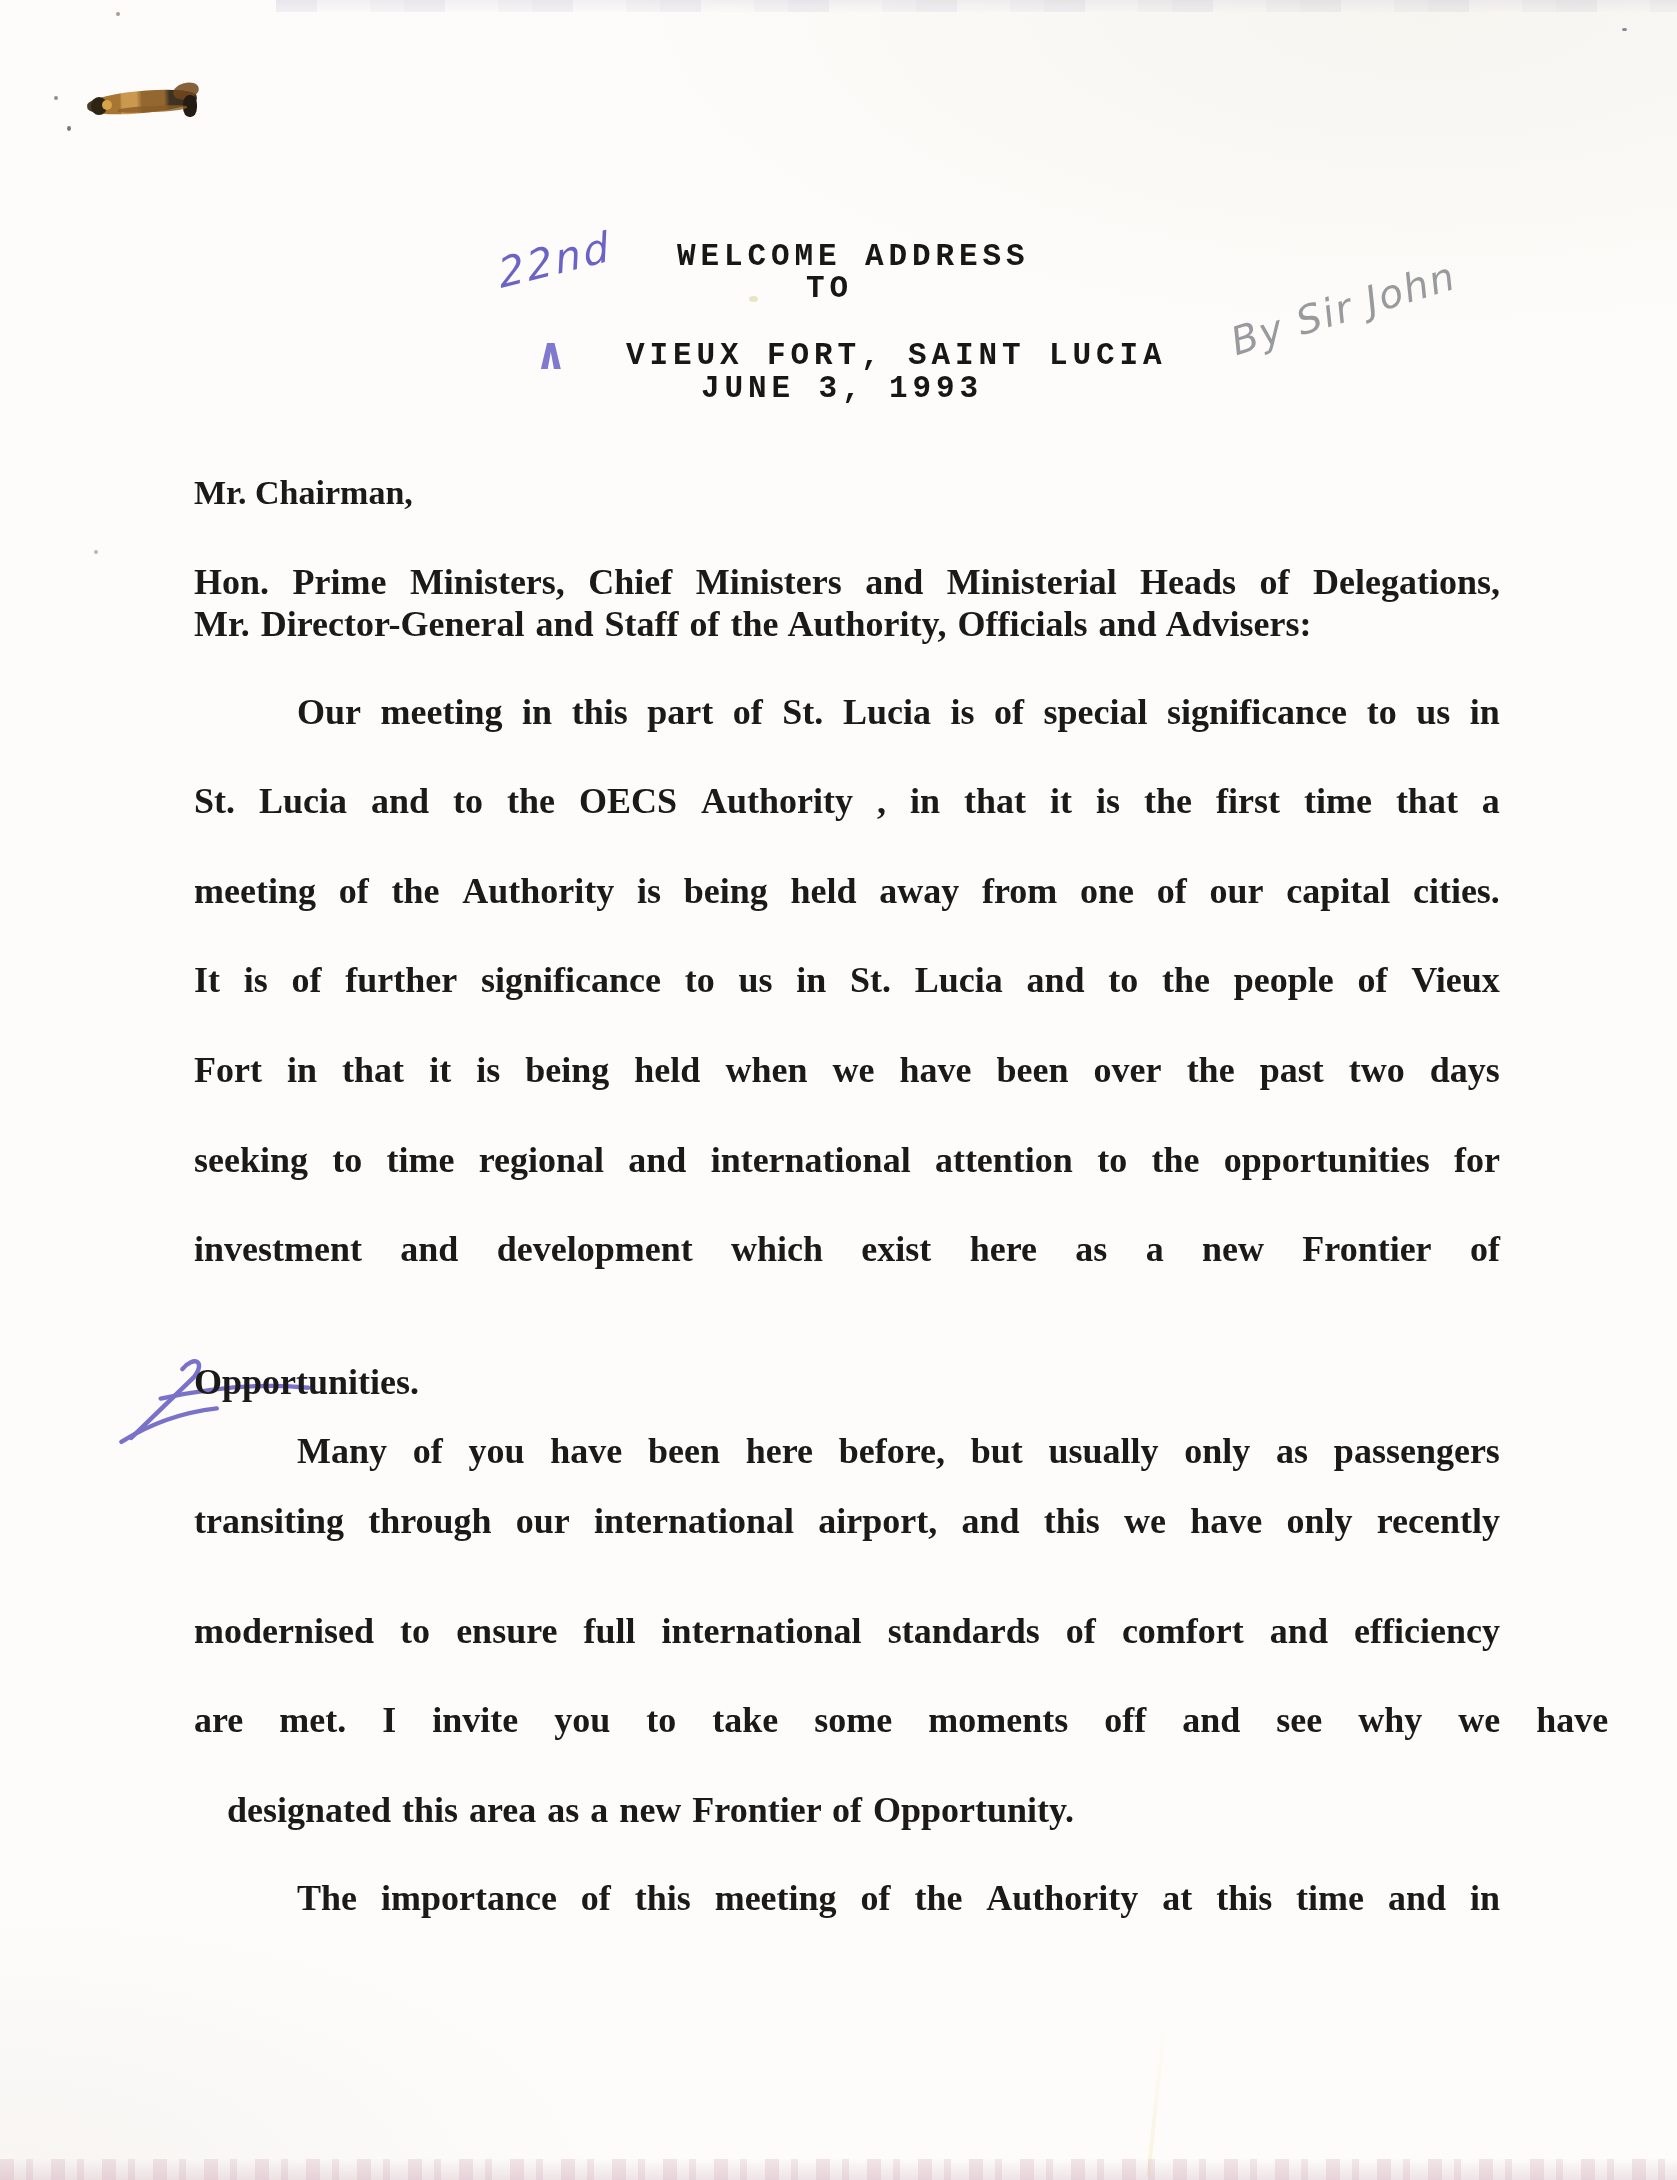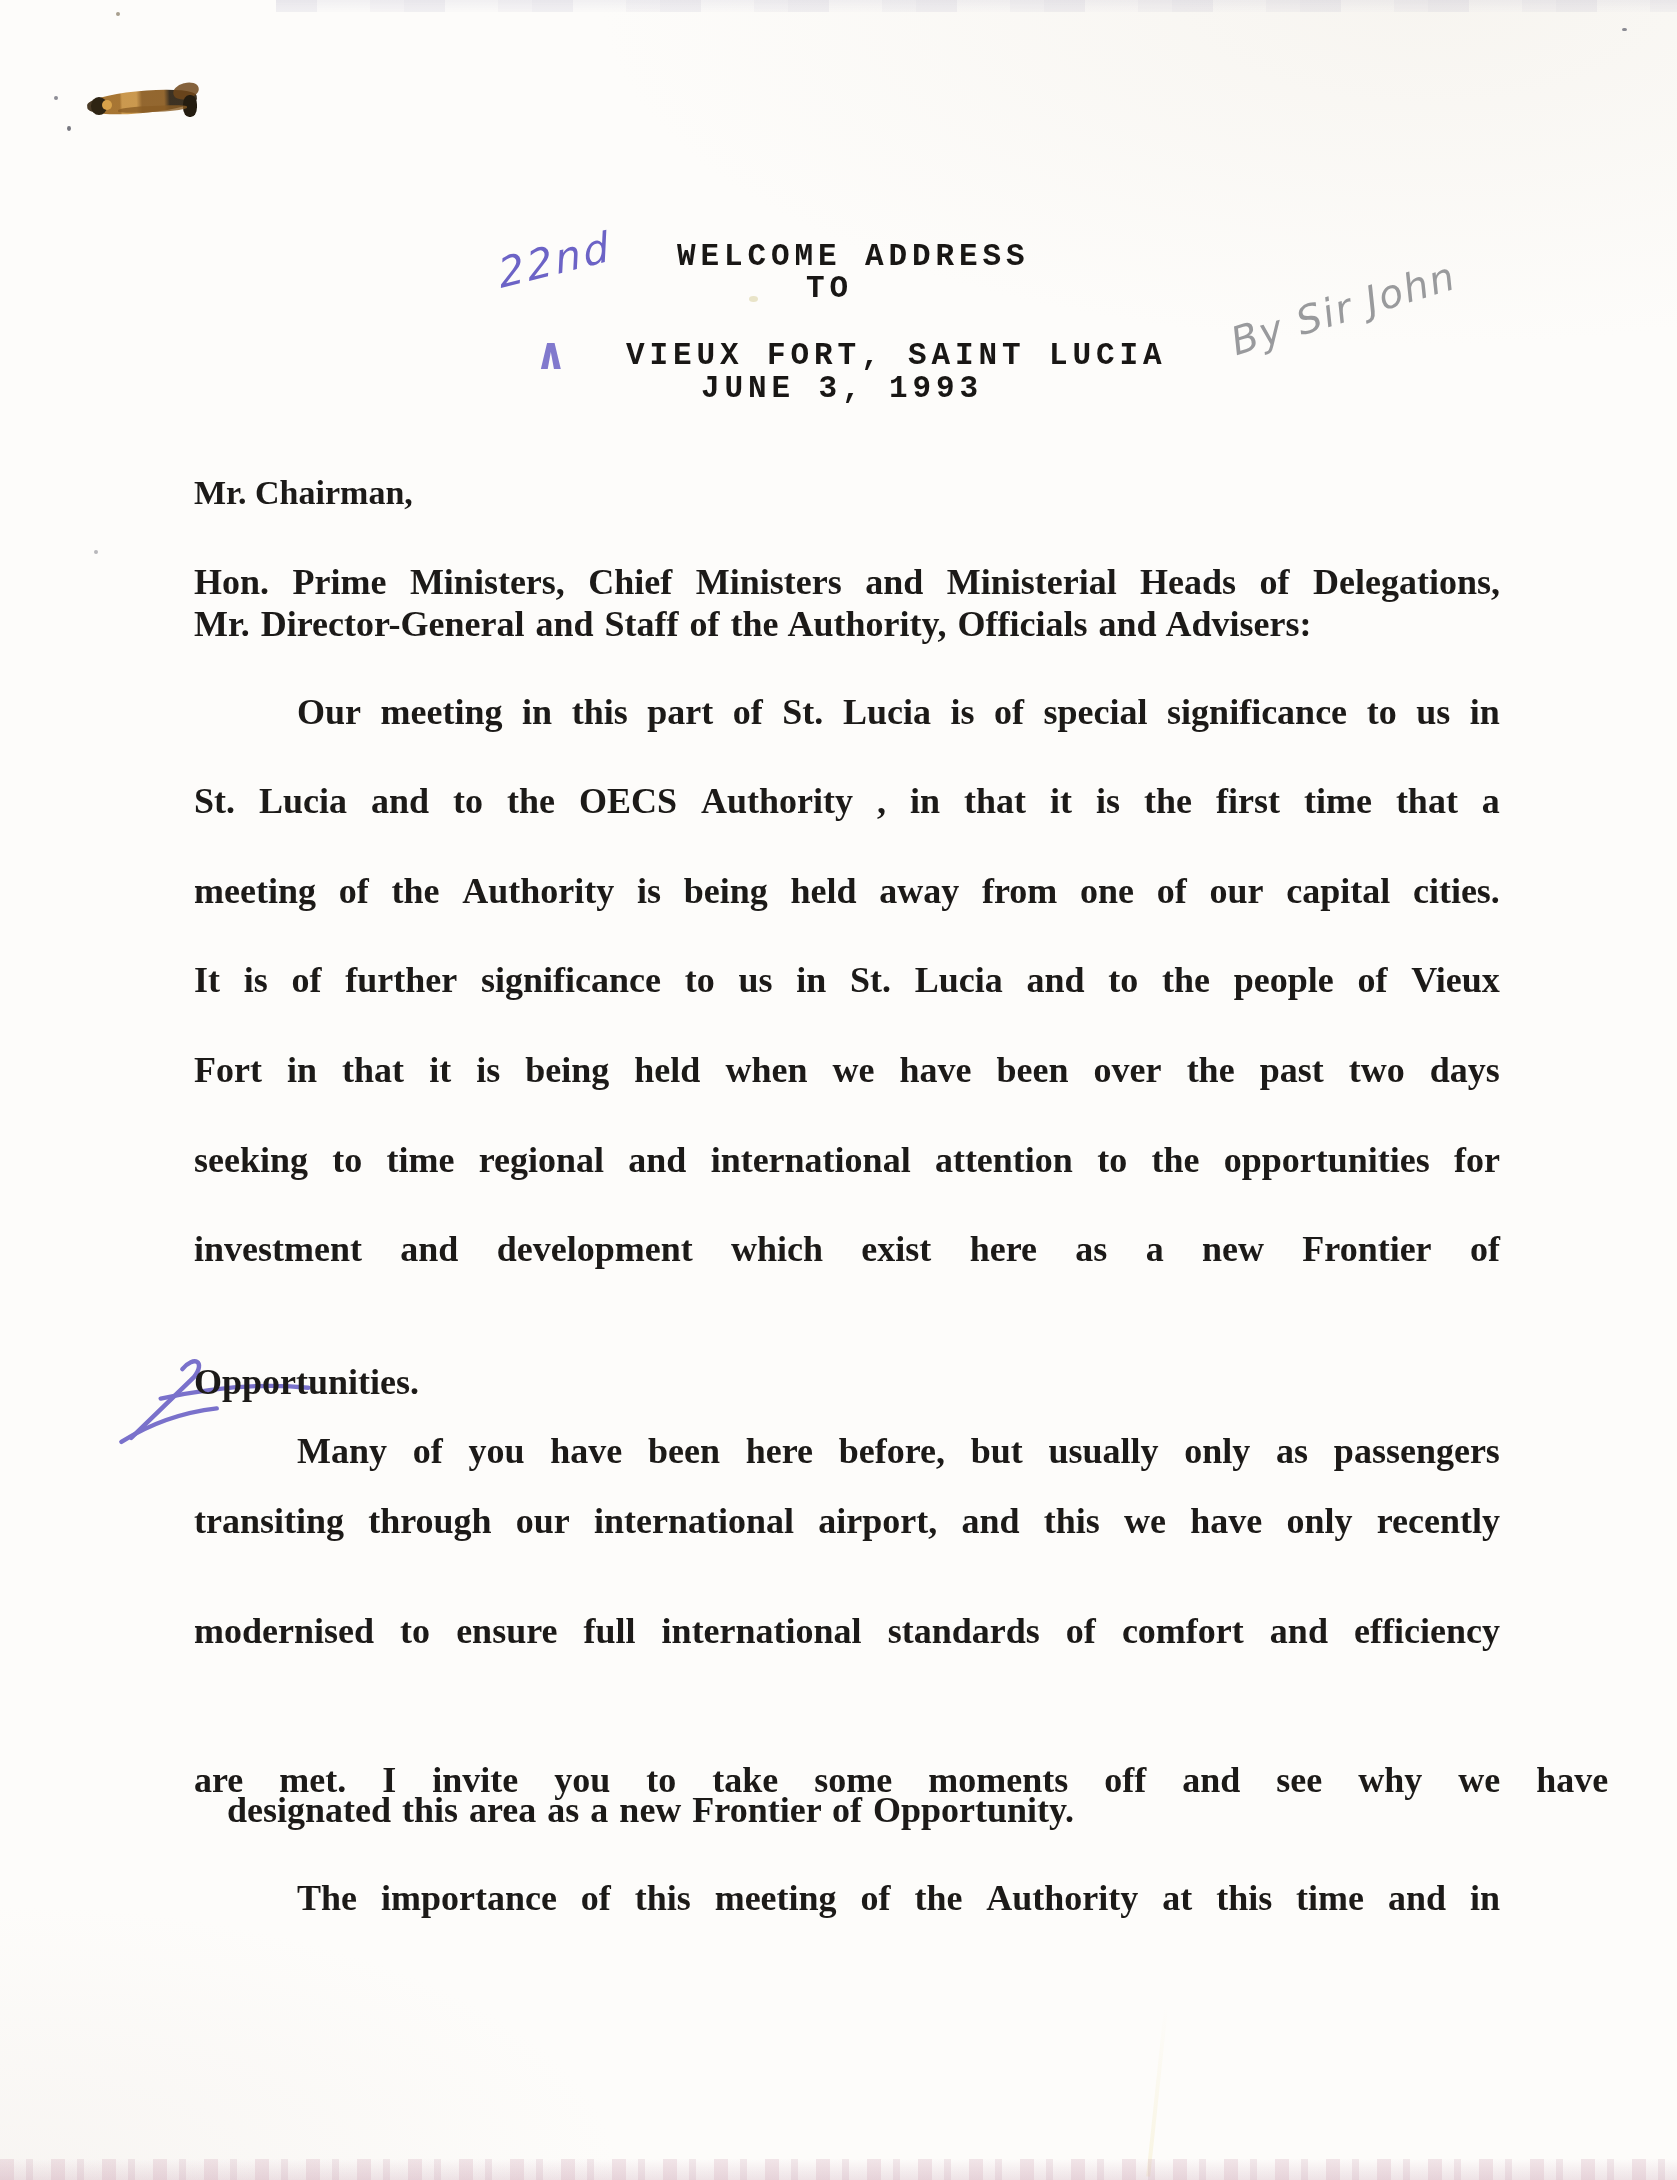--- a/index.html
+++ b/index.html
@@ -265,21 +265,21 @@
         <span class="w">to</span>
         <span class="w">ensure</span>
         <span class="w">full</span>
         <span class="w">international</span>
         <span class="w">standards</span>
         <span class="w">of</span>
         <span class="w">comfort</span>
         <span class="w">and</span>
         <span class="w">efficiency</span>
       </div>
-      <div class="bline just" style="top: 1760px; gap: 36px;">
+      <div class="bline just" style="top: 1700px; gap: 36px;">
         <span class="w">are</span>
         <span class="w">met.</span>
         <span class="w">I</span>
         <span class="w">invite</span>
         <span class="w">you</span>
         <span class="w">to</span>
         <span class="w">take</span>
         <span class="w">some</span>
         <span class="w">moments</span>
         <span class="w">off</span>

